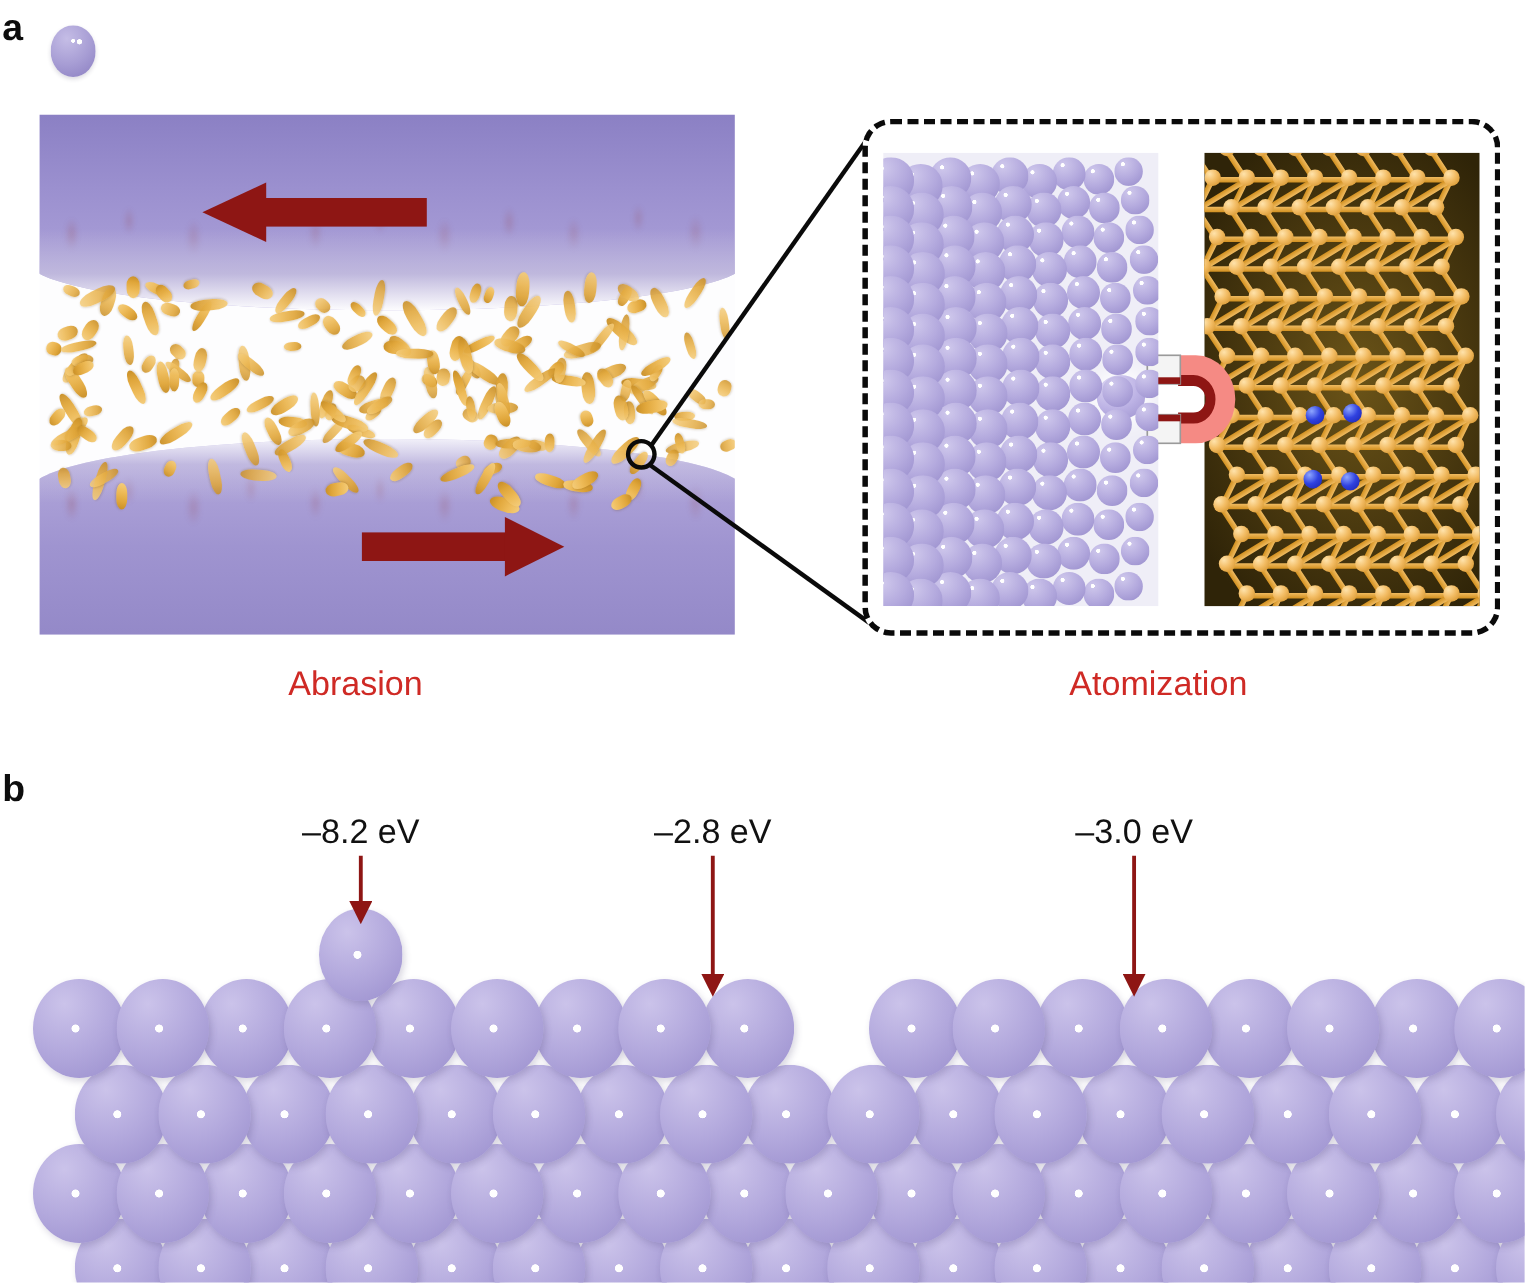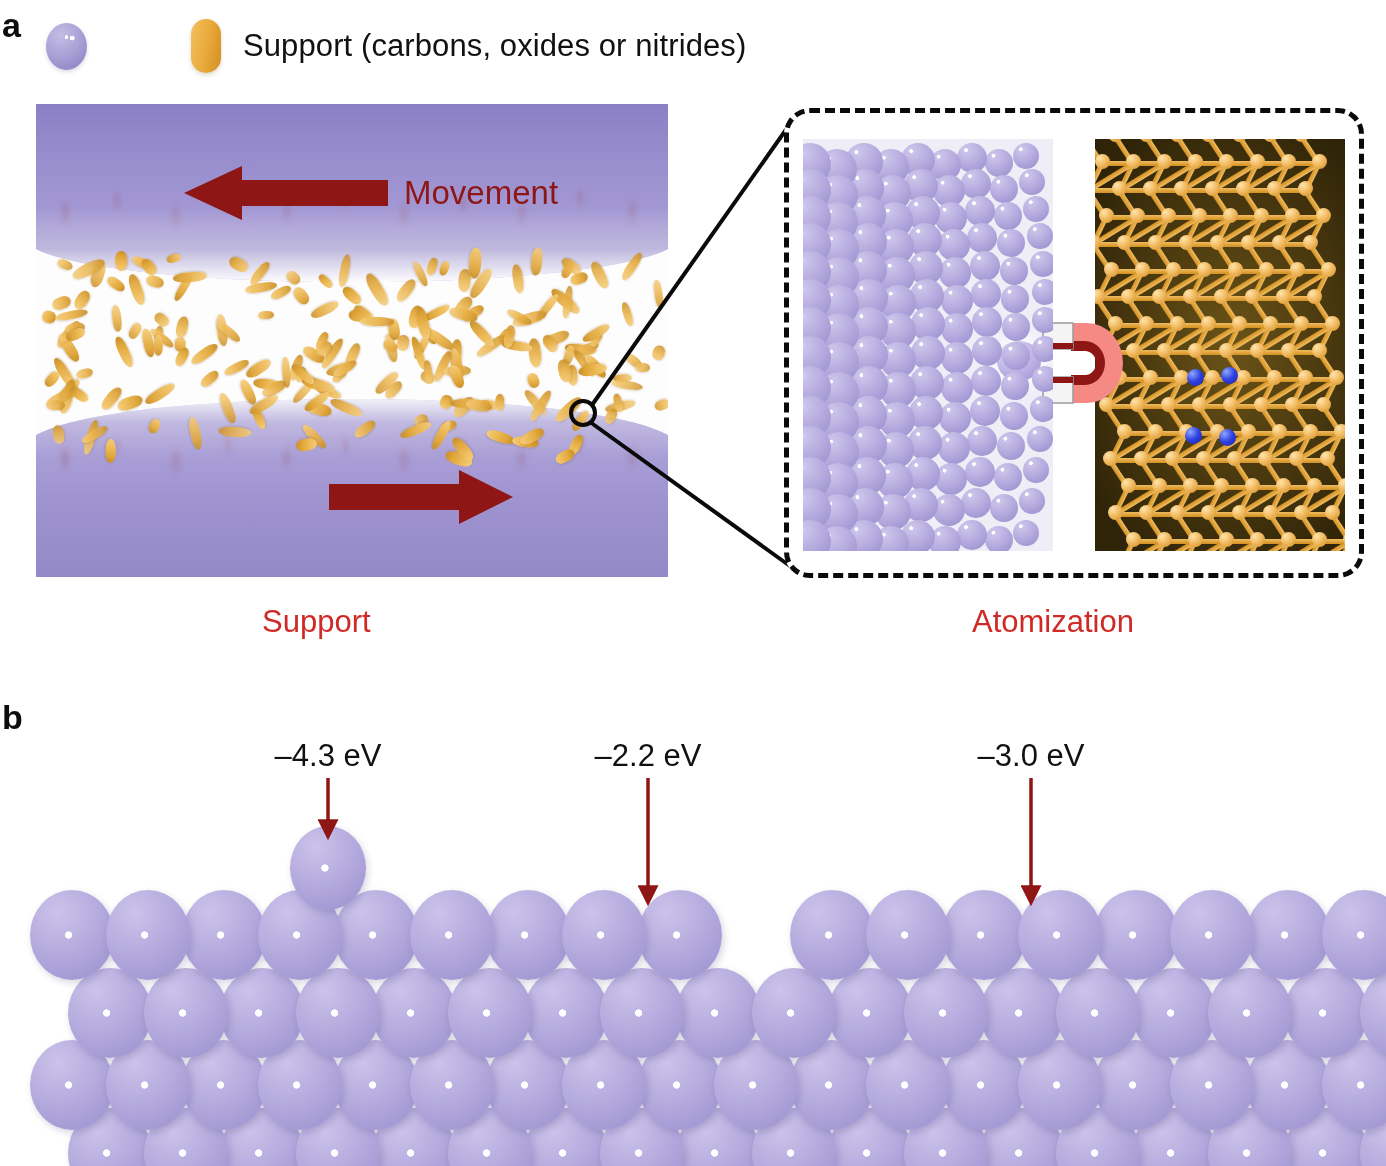--- a/index.html
+++ b/index.html
@@ -270,24 +270,20 @@
   }
 </style>
 </head>
 <body>
 
 <div class="panel-letter" id="letter-a">a</div>
 
 <div class="legend-row">
   <div class="legend-item metal">
     <div class="legend-sphere"></div>
-  </div>
-  <div class="legend-item support">
-    <div class="legend-rod"></div>
-    <div class="legend-label">Support (carbons, oxides or nitrides)</div>
   </div>
 </div>
 
 <div id="abrasion-scene">
   <div class="plate" id="plate-top">
     <div class="wear-speckle" id="speckle-top"></div>
   </div>
   <div class="plate" id="plate-bottom">
     <div class="wear-speckle" id="speckle-bottom"></div>
   </div>
@@ -483,21 +479,20 @@
       <div class="rod" style="width: 19.9px; height: 11.2px; left: 519.3px; top: 347.1px; transform: rotate(330.9deg);"></div>
       <div class="rod" style="width: 20.9px; height: 11.8px; left: 260.1px; top: 335.4px; transform: rotate(169.8deg);"></div>
       <div class="rod" style="width: 26.9px; height: 9.6px; left: 475.6px; top: 332.6px; transform: rotate(7.1deg);"></div>
       <div class="rod" style="width: 25.9px; height: 11.2px; left: 483px; top: 326.9px; transform: rotate(332.1deg);"></div>
     </div>
 
   <div class="move-arrow" id="arrow-left">
     <div class="head"></div>
     <div class="shaft"></div>
   </div>
-  <div id="movement-label">Movement</div>
 
   <div class="move-arrow" id="arrow-right">
     <div class="shaft"></div>
     <div class="head"></div>
   </div>
 </div>
 
 <svg id="callout-svg">
   <line x1="592" y1="405" x2="790" y2="124" stroke="#0a0a0a" stroke-width="4"></line>
   <line x1="590" y1="422" x2="790" y2="566" stroke="#0a0a0a" stroke-width="4"></line>
@@ -1061,21 +1056,21 @@
     <path d="M30 14 h16 a36 40 0 0 1 0 80 h-16 v-22 h14 a16 18 0 0 0 0 -36 h-14 z" fill="#f58a84"></path>
     <path d="M30 32 h14 a16 18 0 0 1 14 22 h-16 a6 8 0 0 0 -12 0 z" fill="#8e1614" opacity="0.0"></path>
     <path d="M44 32 a20 22 0 0 1 0 44 h-14 v-10 h14 a11 12 0 0 0 0 -24 h-14 v-10 z" fill="#8e1614"></path>
     <rect x="2" y="14" width="30" height="26" fill="#f4f4f4" stroke="#9a9a9a" stroke-width="1.5"></rect>
     <rect x="2" y="68" width="30" height="26" fill="#f4f4f4" stroke="#9a9a9a" stroke-width="1.5"></rect>
     <rect x="2" y="34" width="30" height="6" fill="#8e1614"></rect>
     <rect x="2" y="68" width="30" height="6" fill="#8e1614"></rect>
   </svg>
 </div>
 
-<div class="caption" id="caption-abrasion">Support</div>
+<div class="caption" id="caption-abrasion">Abrasion</div>
 <div class="caption" id="caption-atomization">Atomization</div>
 
 <div class="panel-letter" id="letter-b">b</div>
 
 <div id="panel-b">
   <div id="bLattice">
       <div class="b-sphere" style="width: 84px; height: 90px; left: 30px; top: 190px; z-index: 40;"></div>
       <div class="b-sphere" style="width: 84px; height: 90px; left: 106px; top: 190px; z-index: 41;"></div>
       <div class="b-sphere" style="width: 84px; height: 90px; left: 182px; top: 190px; z-index: 40;"></div>
       <div class="b-sphere" style="width: 84px; height: 90px; left: 258px; top: 190px; z-index: 41;"></div>
@@ -1141,22 +1136,22 @@
       <div class="b-sphere" style="width: 84px; height: 90px; left: 828px; top: 408px; z-index: 28;"></div>
       <div class="b-sphere" style="width: 84px; height: 90px; left: 904px; top: 408px; z-index: 29;"></div>
       <div class="b-sphere" style="width: 84px; height: 90px; left: 980px; top: 408px; z-index: 28;"></div>
       <div class="b-sphere" style="width: 84px; height: 90px; left: 1056px; top: 408px; z-index: 29;"></div>
       <div class="b-sphere" style="width: 84px; height: 90px; left: 1132px; top: 408px; z-index: 28;"></div>
       <div class="b-sphere" style="width: 84px; height: 90px; left: 1208px; top: 408px; z-index: 29;"></div>
       <div class="b-sphere" style="width: 84px; height: 90px; left: 1284px; top: 408px; z-index: 28;"></div>
       <div class="b-sphere" style="width: 84px; height: 90px; left: 1360px; top: 408px; z-index: 29;"></div>
       <div class="b-sphere" style="width: 76px; height: 84px; left: 290px; top: 126px; z-index: 60;"></div>
     </div>
-<div class="energy-label" style="left: 328px; top: 38px;">–4.3 eV</div>
-    <div class="energy-label" style="left: 648px; top: 38px;">–2.2 eV</div>
+<div class="energy-label" style="left: 328px; top: 38px;">–8.2 eV</div>
+    <div class="energy-label" style="left: 648px; top: 38px;">–2.8 eV</div>
     <div class="energy-label" style="left: 1031px; top: 38px;">–3.0 eV</div>
     <svg width="1386" height="466" style="position: absolute; left: 0px; top: 0px; z-index: 70; pointer-events: none;">
       <defs>
         <marker id="ah" viewBox="0 0 10 10" refX="8" refY="5" markerWidth="6" markerHeight="6" orient="auto-start-reverse">
           <path d="M0,0 L10,5 L0,10 z" fill="#8e1614"></path>
         </marker>
       </defs>
       <line x1="328" y1="78" x2="328" y2="136" stroke="#8e1614" stroke-width="3.5" marker-end="url(#ah)"></line>
       <line x1="648" y1="78" x2="648" y2="202" stroke="#8e1614" stroke-width="3.5" marker-end="url(#ah)"></line>
       <line x1="1031" y1="78" x2="1031" y2="202" stroke="#8e1614" stroke-width="3.5" marker-end="url(#ah)"></line>

